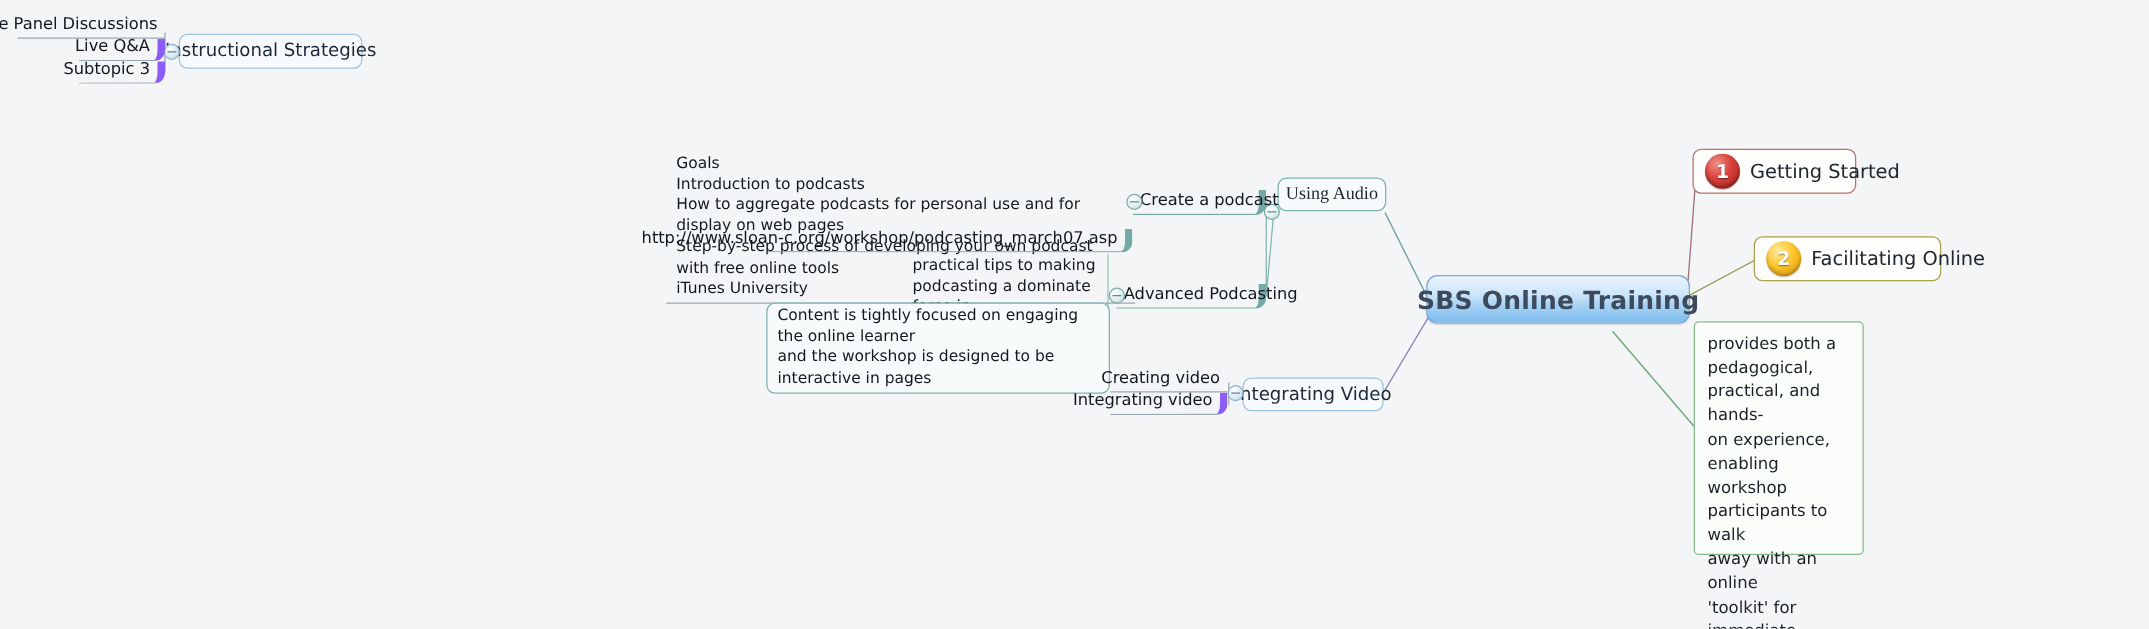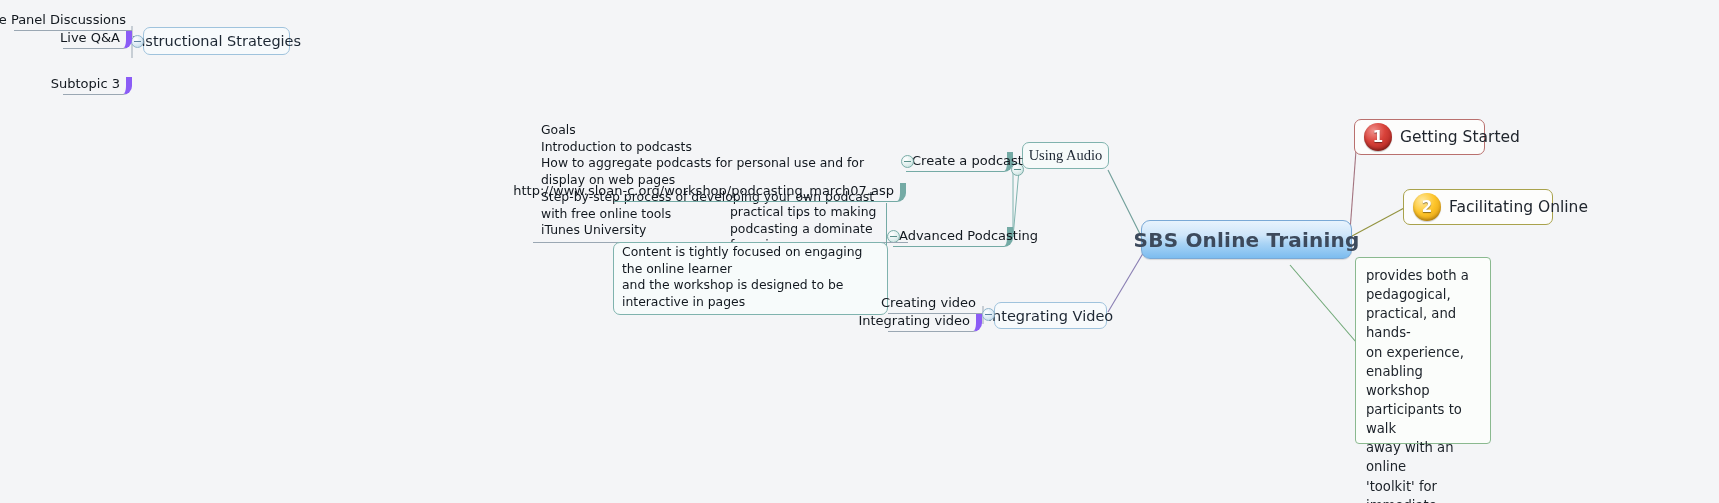--- a/index.html
+++ b/index.html
@@ -259,15 +259,15 @@
   <div class="toggle" style="left:982px; top:308px;"></div>
 
   <div class="uline plain" style="left:888px; top:296px; width:94px; height:18px;">Creating video</div>
   <div class="uline" style="left:888px; top:314px; width:94px; height:18px;">Integrating video</div>
 
   <div class="node boxed" style="left:143px; top:27px; width:147px; height:28px;">Instructional Strategies</div>
   <div class="toggle" style="left:131px; top:35px;"></div>
 
   <div class="uline plain" style="left:14px; top:13px; width:118px; height:18px;">Live Panel Discussions</div>
   <div class="uline" style="left:63px; top:31px; width:69px; height:18px;">Live Q&amp;A</div>
-  <div class="uline" style="left:63px; top:49px; width:69px; height:18px;margin-top:28px;">Subtopic 3</div>
+  <div class="uline" style="left:63px; top:49px; width:69px; height:18px;">Subtopic 3</div>
 
 </div>
 
 </body></html>

